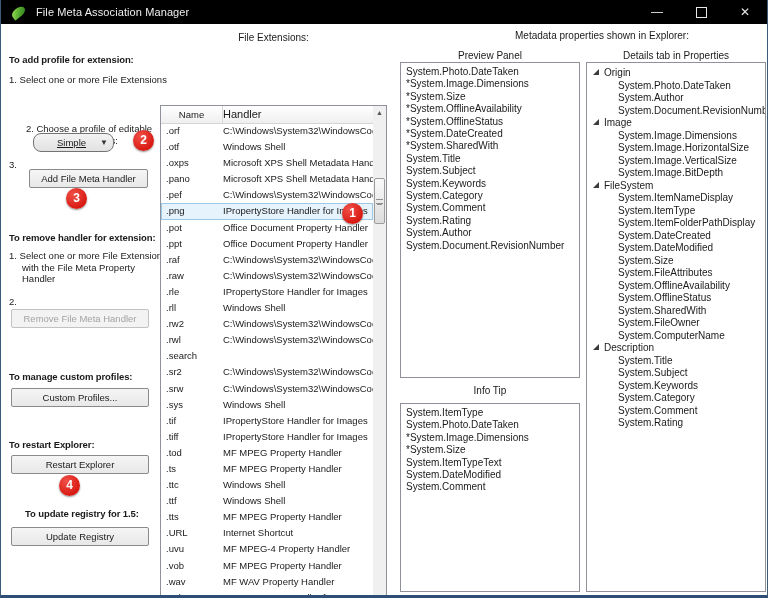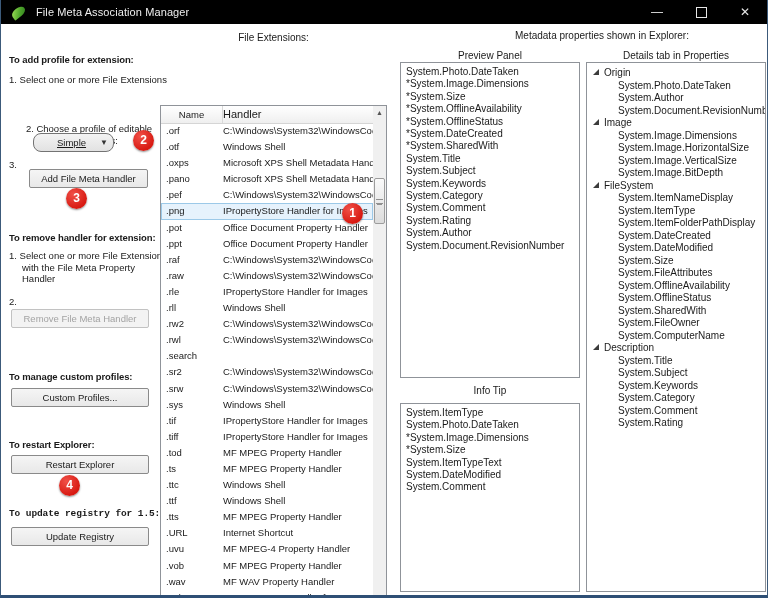--- a/index.html
+++ b/index.html
@@ -110,21 +110,21 @@
     <div class="abs instr" style="left:8px;top:270px;">2.</div>
     <div class="abs btn disabled" style="left:10px;top:283px;width:138px;height:19px;">Remove File Meta Handler</div>
 
     <div class="abs sec-header" style="left:8px;top:345px;">To manage custom profiles:</div>
     <div class="abs btn" style="left:10px;top:362px;width:138px;height:19px;">Custom Profiles...</div>
 
     <div class="abs sec-header" style="left:8px;top:413px;">To restart Explorer:</div>
     <div class="abs btn" style="left:10px;top:429px;width:138px;height:19px;">Restart Explorer</div>
     <div class="badge" style="left:58px;top:449px;">4</div>
 
-    <div class="abs sec-header" style="left:8px;top:482px;font-family:Liberation Mono, monospace;">To update registry for 1.5:</div>
+    <div class="abs sec-header" style="left:24px;top:482px;">To update registry for 1.5:</div>
     <div class="abs btn" style="left:10px;top:501px;width:138px;height:19px;">Update Registry</div>
 
     <div class="abs lv" style="left:159px;top:36px;width:227px;height:530px;">
       <div class="lv-header">
         <div class="lv-h-name">Name</div>
         <div class="lv-h-handler">Handler</div>
       </div>
       <div class="lv-rows">
           <div class="lv-row">
             <span class="col-name">.orf</span>

